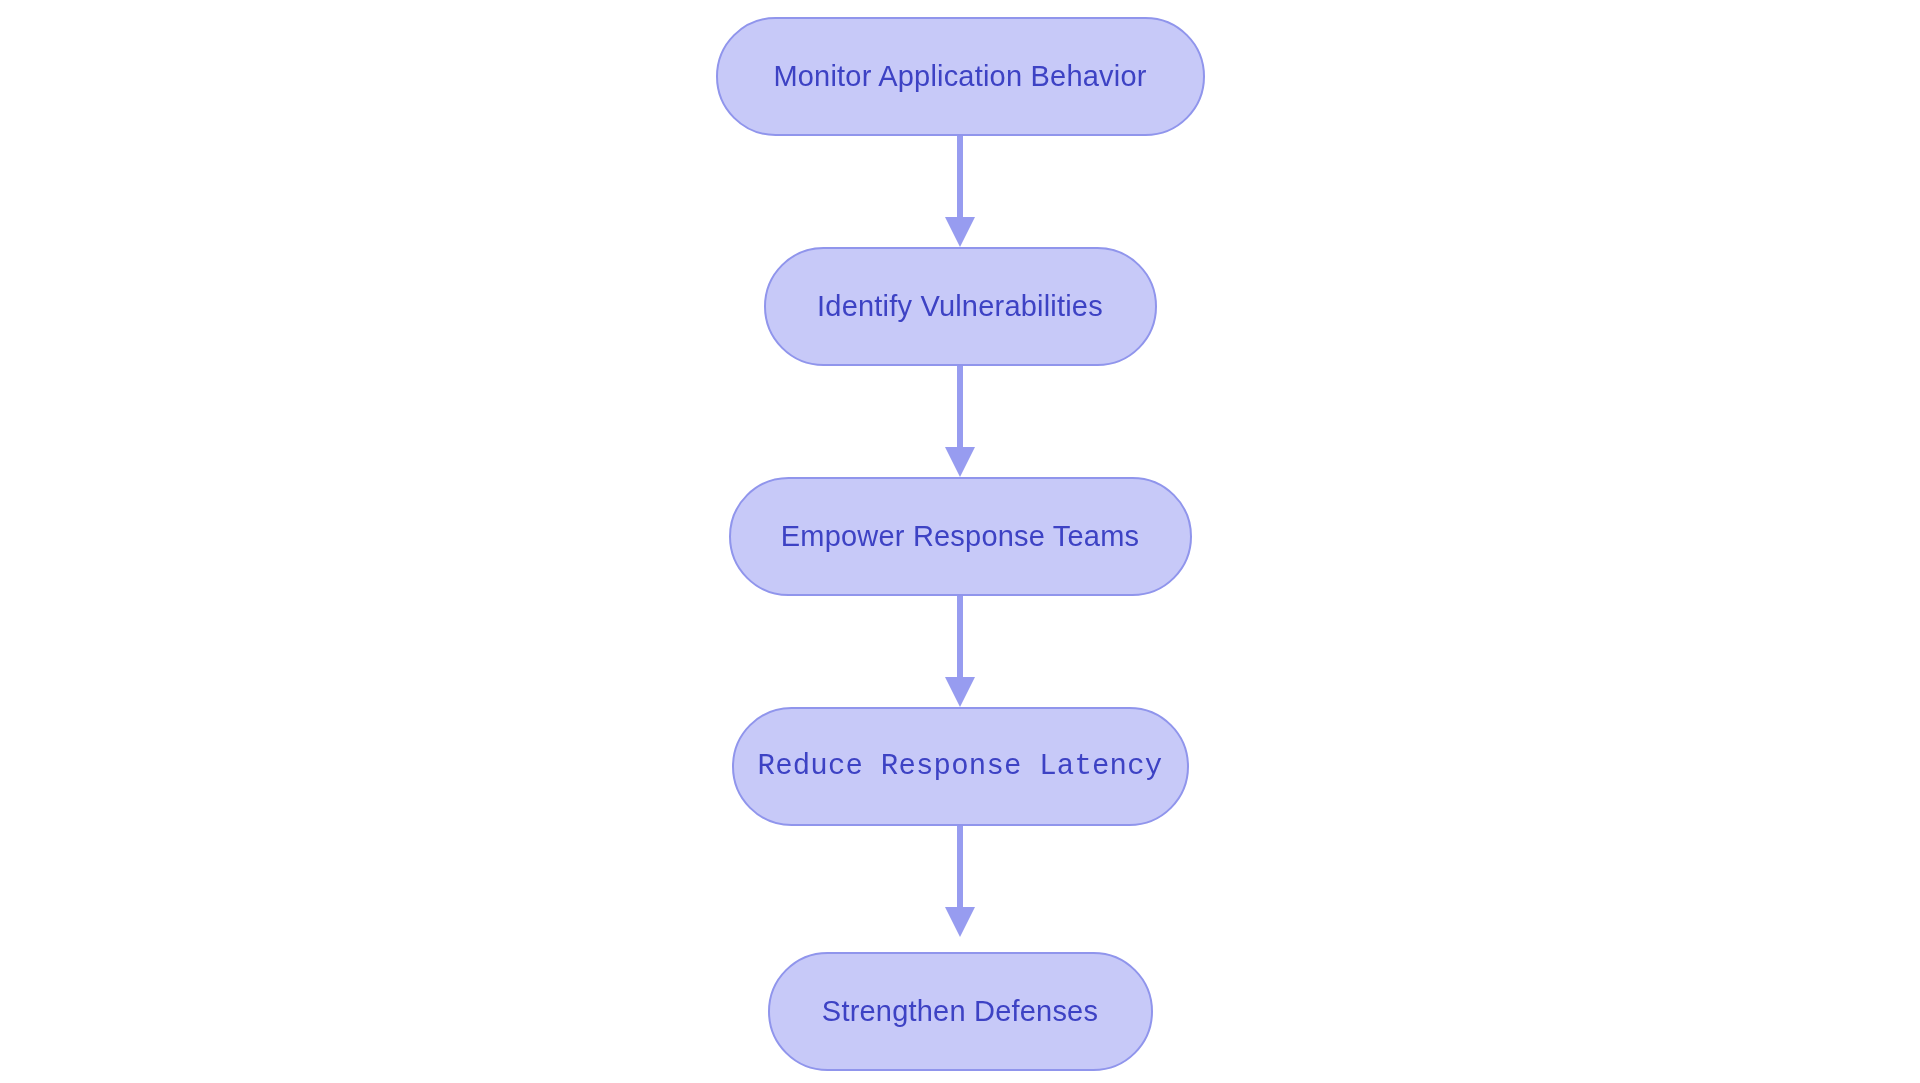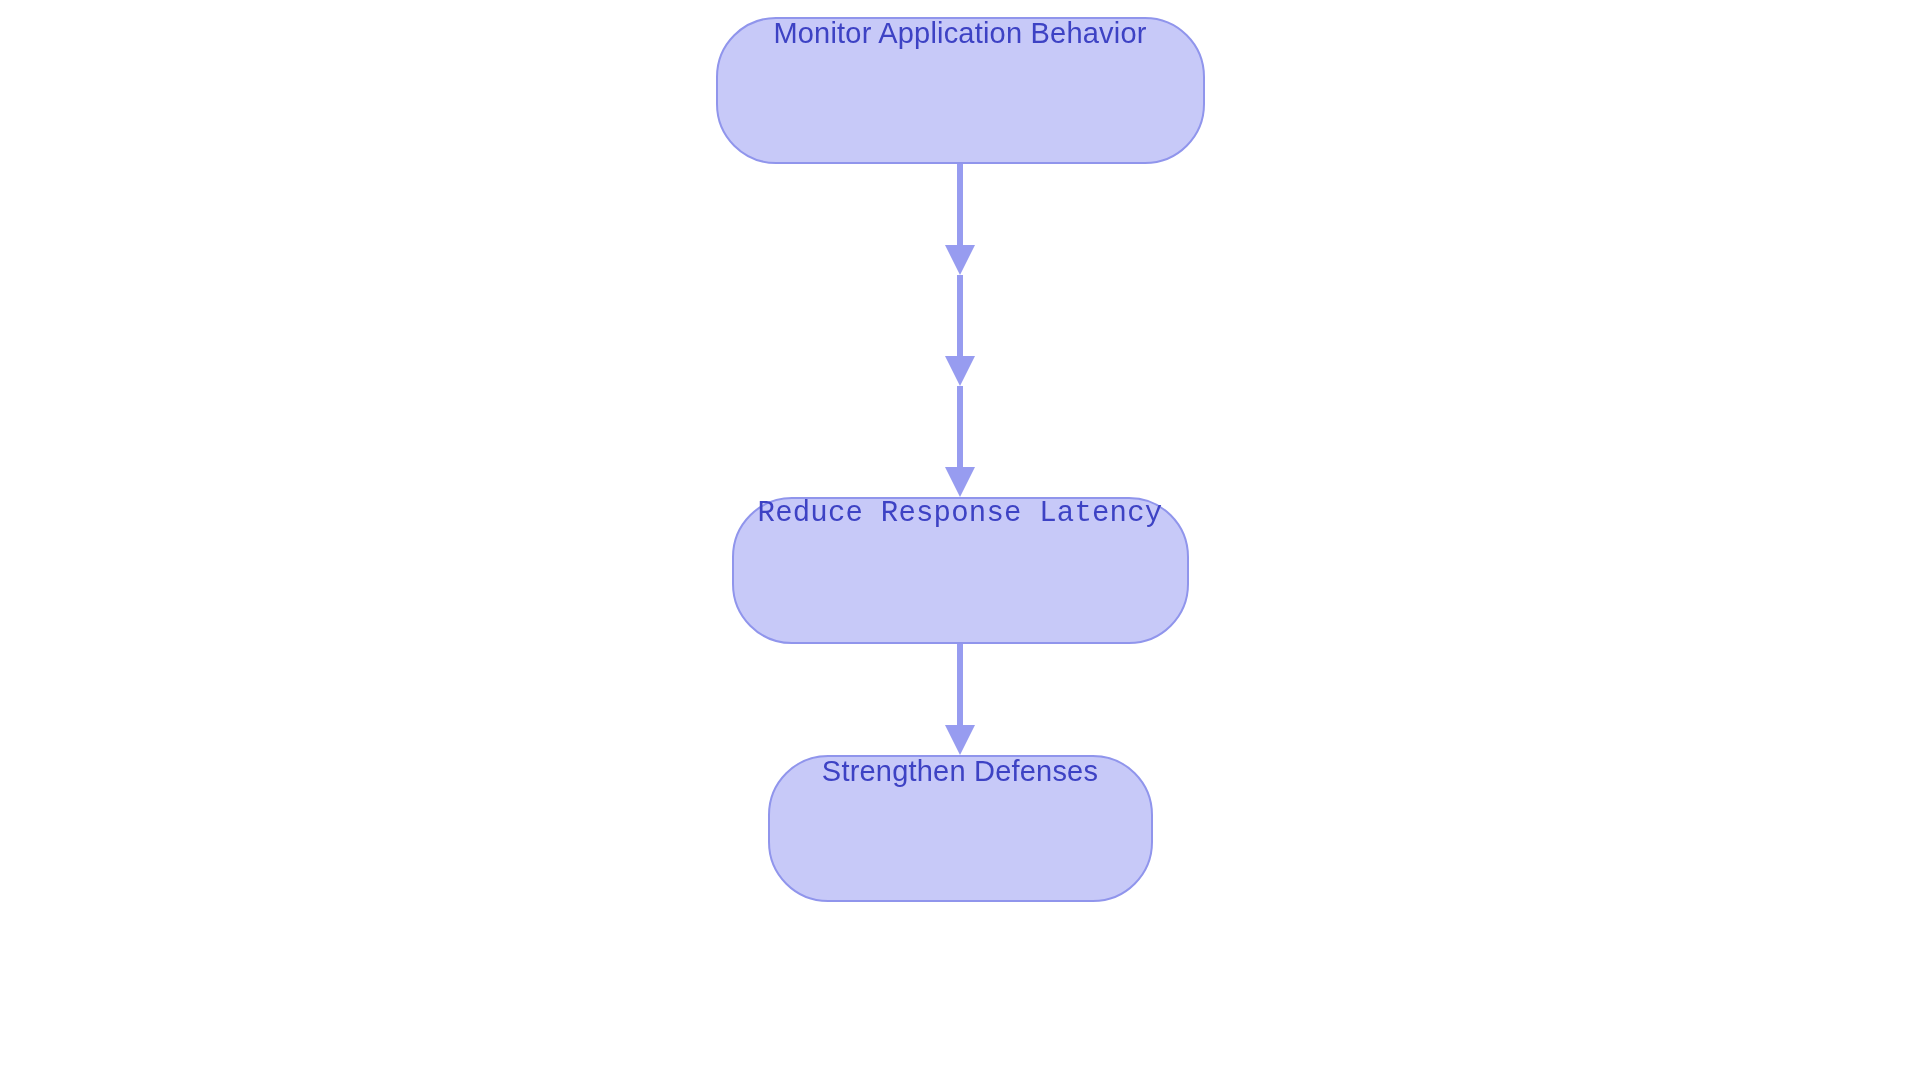--- a/index.html
+++ b/index.html
@@ -16,41 +16,41 @@
     width: 1920px;
     height: 1083px;
     display: flex;
     flex-direction: column;
     align-items: center;
     padding-top: 17px;
     box-sizing: border-box;
   }
   .node {
     box-sizing: border-box;
-    height: 147px;
+    height: 119px;
     border-radius: 60px;
     background: var(--node-fill, #c7c9f8);
     border: 2px solid var(--node-border, #9095ec);
     display: flex;
-    align-items: flex-start;
+    align-items: center;
     justify-content: center;
     flex: 0 0 auto;
   }
   .node span {
     font-size: 29px;
     line-height: 1;
     color: var(--node-text, #3d42c4);
     letter-spacing: 0.2px;
     white-space: nowrap;
   }
   .n1 { width: 489px; }
   .n2 { width: 393px; }
   .n3 { width: 463px; }
   .n4 { width: 457px; font-family: Liberation Mono, monospace; }
-  .n5 { width: 385px; }
+  .n5 { width: 385px; margin-top: 15px; }
   .arrow {
     height: 111px;
     flex: 0 0 auto;
     display: flex;
     flex-direction: column;
     align-items: center;
   }
   .arrow .line {
     width: 6px;
     height: 81px;
@@ -71,26 +71,32 @@
 
   <div class="node n1">
     <span>Monitor Application Behavior</span>
   </div>
 
   <div class="arrow">
     <div class="line"></div>
     <div class="head"></div>
   </div>
 
+  <div class="node n2">
+    <span>Identify Vulnerabilities</span>
+  </div>
 
   <div class="arrow">
     <div class="line"></div>
     <div class="head"></div>
   </div>
 
+  <div class="node n3">
+    <span>Empower Response Teams</span>
+  </div>
 
   <div class="arrow">
     <div class="line"></div>
     <div class="head"></div>
   </div>
 
   <div class="node n4">
     <span>Reduce Response Latency</span>
   </div>
 

